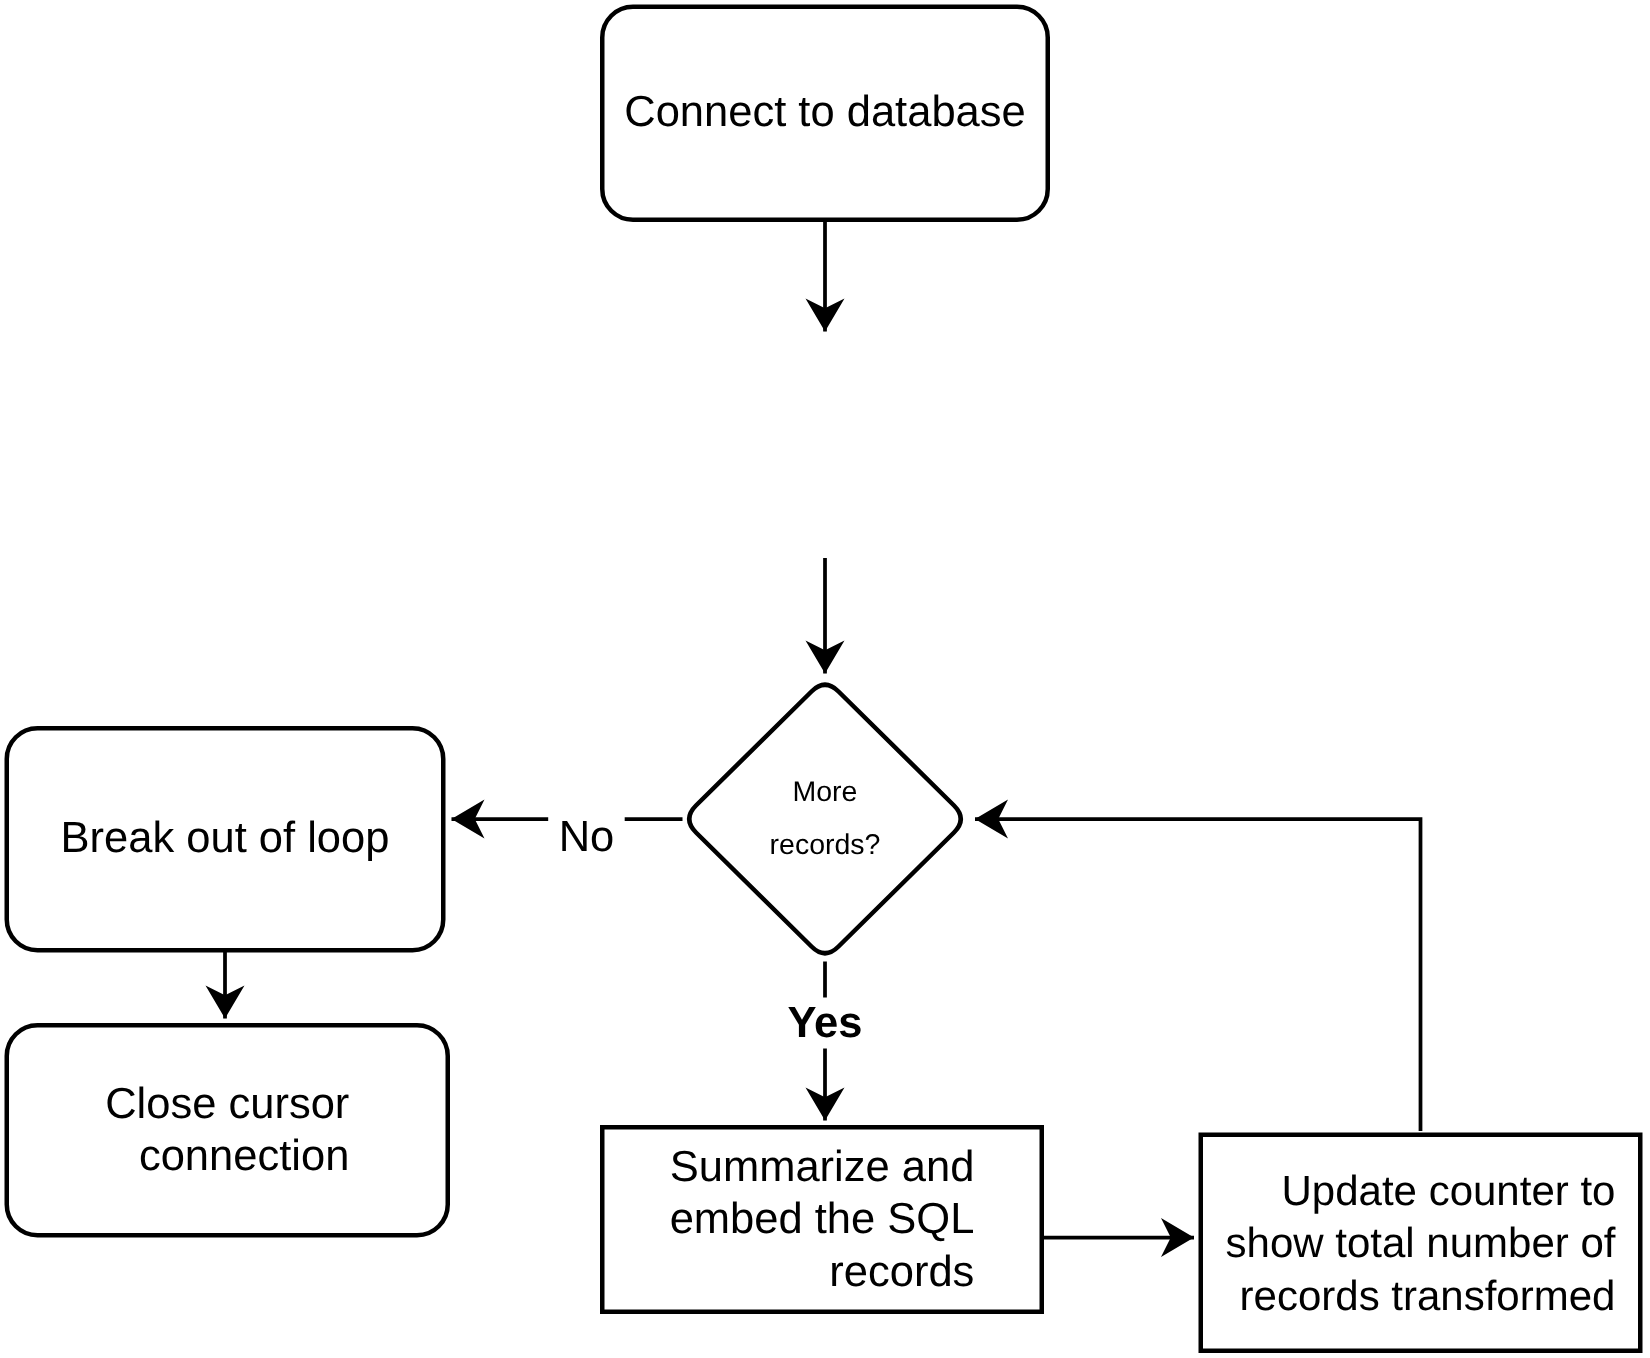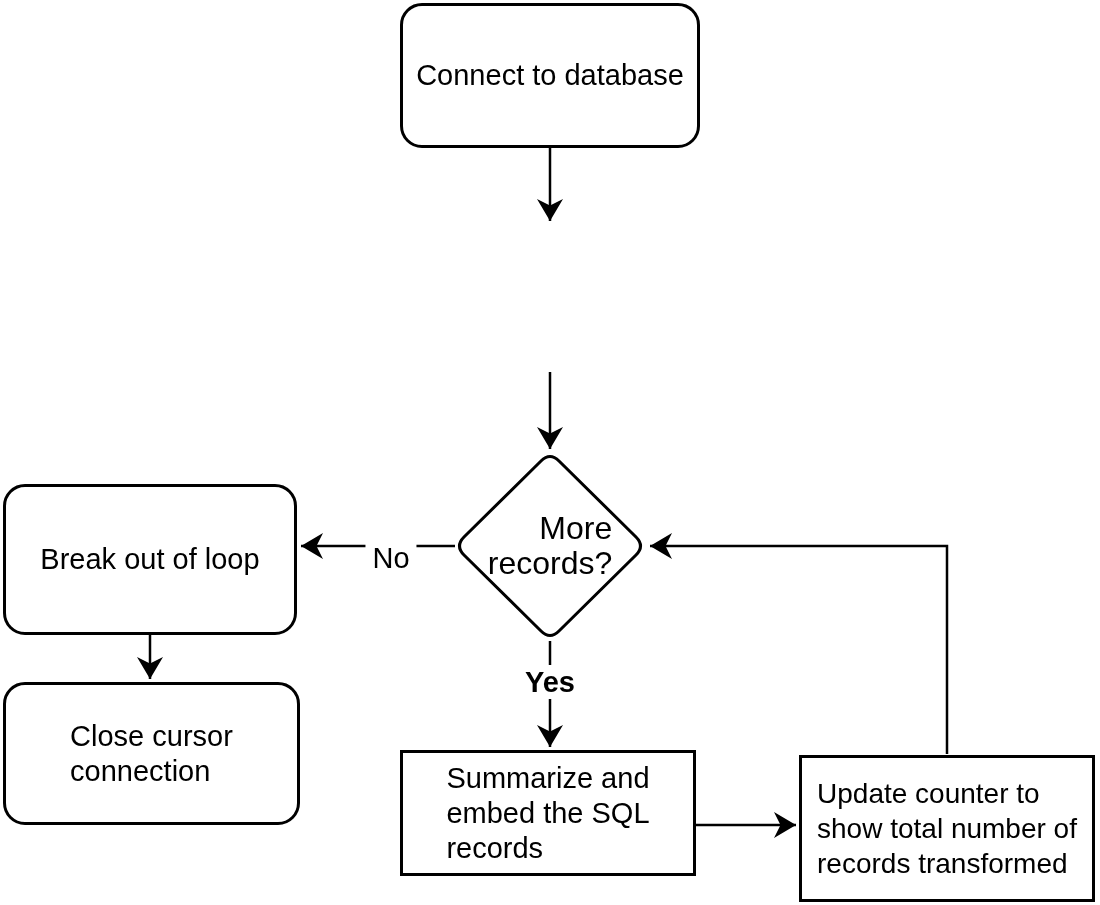--- a/index.html
+++ b/index.html
@@ -27,37 +27,37 @@
     stroke-width: 3;
     fill: var(--fill-color, #ffffff);
   }
   #arrowhead path { fill: var(--stroke-color, #000000); }
   .node {
     position: absolute;
     box-sizing: border-box;
     display: flex;
     align-items: center;
     justify-content: center;
-    text-align: left;
+    text-align: right;
     border: 3px solid var(--stroke-color, #000000);
     background: var(--fill-color, #ffffff);
     font-size: 29px;
     line-height: 35px;
     white-space: pre-line;
   }
   .node.rounded { border-radius: 22px; }
   .node.process { border-radius: 0; }
   .diamond-label {
     position: absolute;
     box-sizing: border-box;
     display: flex;
     align-items: center;
     justify-content: center;
-    text-align: right;
-    font-size: 32px;
+    text-align: center;
+    font-size: 19px;
     line-height: 35px;
     white-space: pre-line;
     background: transparent;
     border: none;
   }
   .edge-label {
     position: absolute;
     transform: translate(-50%, -50%);
     background: var(--fill-color, #ffffff);
     padding: 1px 7px;

